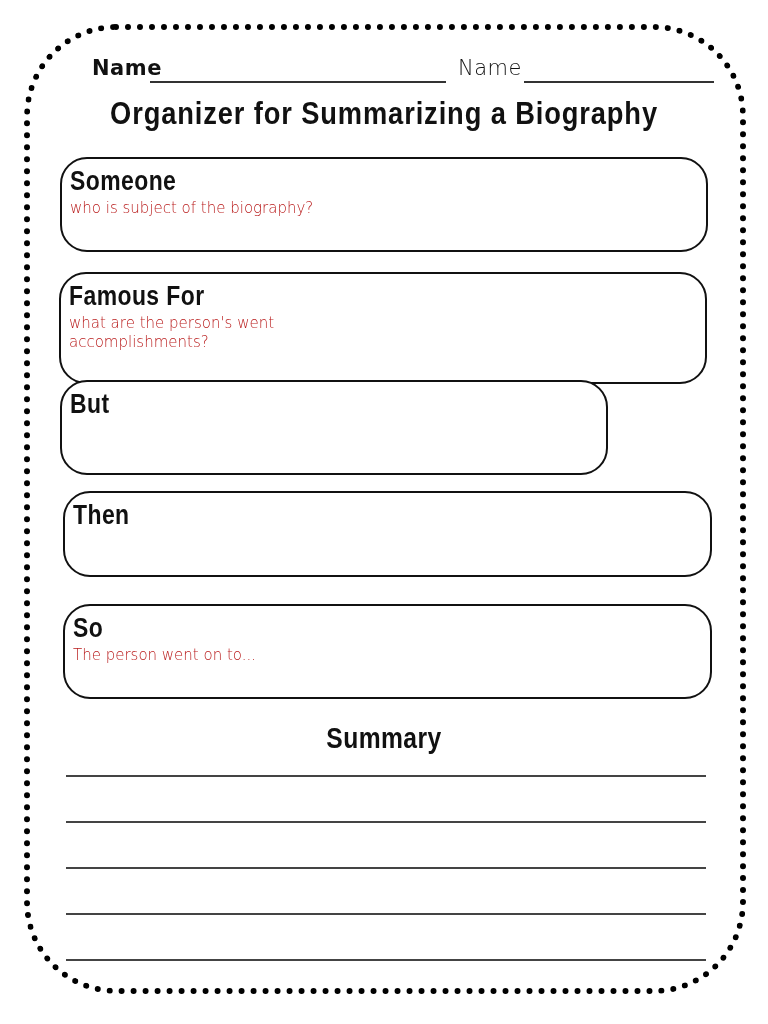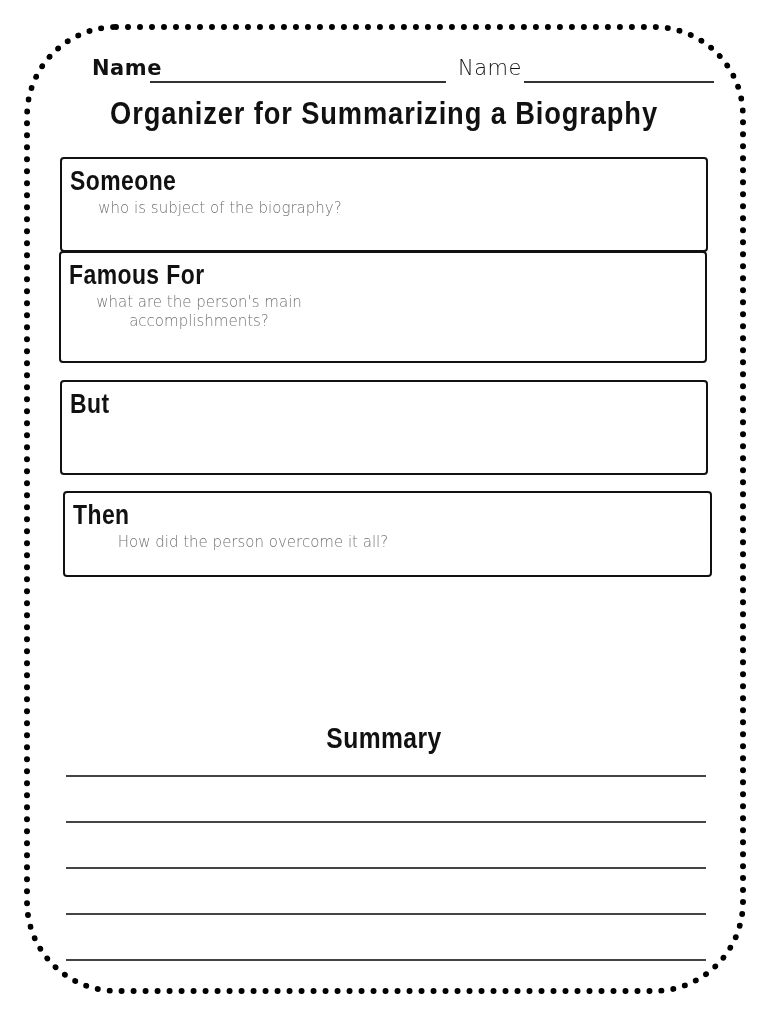--- a/index.html
+++ b/index.html
@@ -12,34 +12,33 @@
     .hdr-row { position: absolute; top: 54px; left: 76px; width: 640px; height: 34px;
       font-family: "DejaVu Sans", sans-serif; font-size: 21px; font-weight: 300; }
     .hdr-label { position: absolute; top: 2px; letter-spacing: 0.5px; }
     .hdr-line { position: absolute; top: 27px; height: 0; border-bottom: 2px solid #333; }
     .title {
       position: absolute; top: 96px; left: 0; width: 768px; text-align: center;
       font-family: "Liberation Sans", sans-serif; font-weight: bold; font-size: 31px;
       transform: scaleX(0.88); letter-spacing: 1px;
     }
     .box {
-      position: absolute; border: 2.5px solid #111; border-radius: 4px; box-sizing: border-box;
+      position: absolute; border: 2.5px solid #111; border-radius: 27px; box-sizing: border-box;
       background: #fff;
     }
     .box-heading {
       position: absolute; left: 8px; top: 8px;
       font-family: "Liberation Sans", sans-serif; font-weight: bold; font-size: 27px;
       line-height: 28px; transform-origin: left top; transform: scaleX(0.85);
       letter-spacing: 0.5px;
     }
     .box-prompt {
       position: absolute; left: 8px; top: 40px; width: 300px;
       font-family: "DejaVu Sans", sans-serif; font-size: 15px; line-height: 19px; font-weight: 300;
-      color: #737373;
-      text-align: center;
+      color: #b91c1c;
     }
     .summary-title {
       position: absolute; top: 722px; left: 0; width: 768px; text-align: center;
       font-family: "Liberation Sans", sans-serif; font-weight: bold; font-size: 29px;
       transform: scaleX(0.85); letter-spacing: 0.5px;
     }
     .write-line { position: absolute; left: 66px; width: 640px; height: 0; border-bottom: 2px solid #444; }
   </style>
 </head>
 <body>
@@ -54,34 +53,37 @@
     <div class="hdr-line" style="left:448px; width:190px;"></div>
   </div>
 
   <div class="title">Organizer for Summarizing a Biography</div>
 
   <div class="box" style="left:60px; top:157px; width:648px; height:95px;">
     <div class="box-heading">Someone</div>
     <div class="box-prompt">who is subject of the biography?</div>
   </div>
 
-  <div class="box" style="left:59px; top:251px; width:648px; height:112px;">
+  <div class="box" style="left:59px; top:272px; width:648px; height:112px;">
     <div class="box-heading">Famous For</div>
-    <div class="box-prompt" style="width:260px;">what are the person's main accomplishments?</div>
+    <div class="box-prompt" style="width:260px;">what are the person's went accomplishments?</div>
   </div>
 
-  <div class="box" style="left:60px; top:380px; width:648px; height:95px;padding-left:8px;">
+  <div class="box" style="left:60px; top:380px; width:548px; height:95px;padding-left:8px;">
     <div class="box-heading">But</div>
   </div>
 
   <div class="box" style="left:63px; top:491px; width:649px; height:86px;">
     <div class="box-heading">Then</div>
-    <div class="box-prompt" style="width:360px;">How did the person overcome it all?</div>
   </div>
 
+  <div class="box" style="left:63px; top:604px; width:649px; height:95px;">
+    <div class="box-heading">So</div>
+    <div class="box-prompt">The person went on to...</div>
+  </div>
 
   <div class="summary-title">Summary</div>
 
   <div class="write-line" style="top:775px;"></div>
   <div class="write-line" style="top:821px;"></div>
   <div class="write-line" style="top:867px;"></div>
   <div class="write-line" style="top:913px;"></div>
   <div class="write-line" style="top:959px;"></div>
 </div>
 

